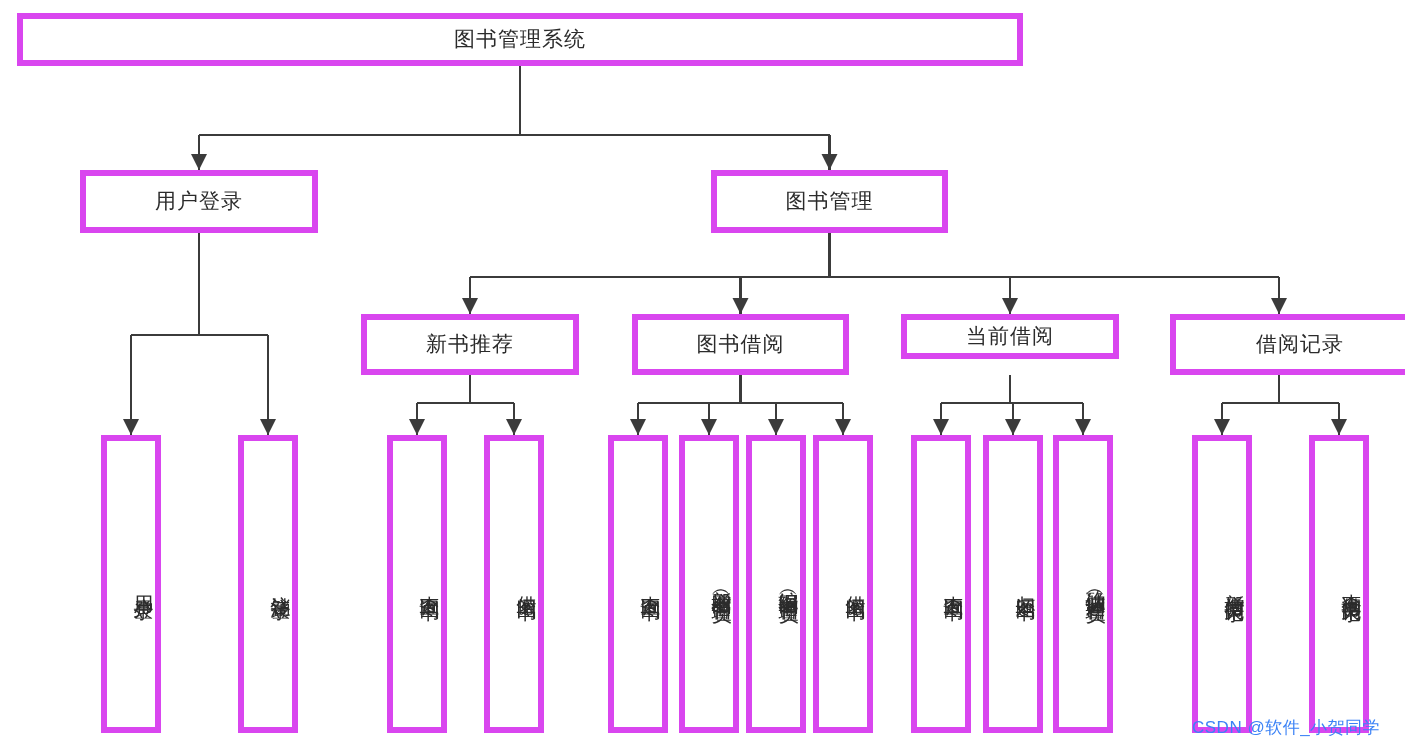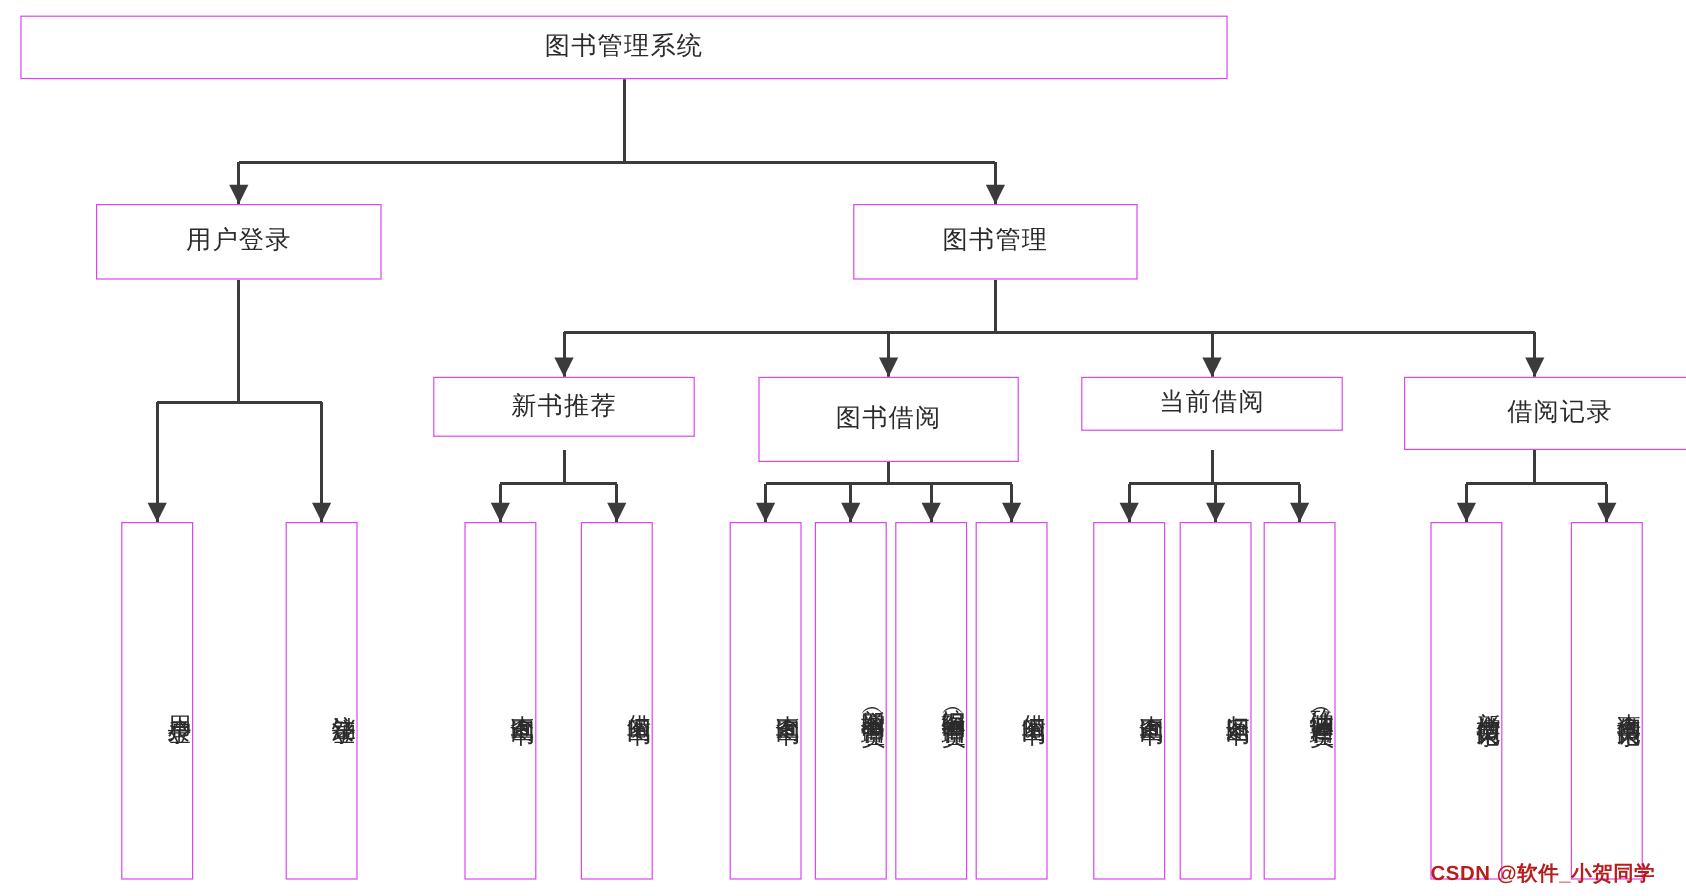--- a/index.html
+++ b/index.html
@@ -21,21 +21,21 @@
     position: absolute;
     left: 0;
     top: 0;
     width: 1405px;
     height: 747px;
     pointer-events: none;
   }
   .node {
     position: absolute;
     box-sizing: border-box;
-    border: 1px solid #d946ef;
+    border: 6px solid #d946ef;
     background: #ffffff;
     display: flex;
     align-items: center;
     justify-content: center;
     color: #2b2b2b;
     line-height: 1.18;
     text-align: center;
   }
   .node.h {
     font-size: 21px;
@@ -116,32 +116,32 @@
       <line x1="1222" y1="403" x2="1339" y2="403" stroke="#3b3b3b" stroke-width="2.5" shape-rendering="crispEdges"></line>
       <line x1="1222" y1="403" x2="1222" y2="435" stroke="#3b3b3b" stroke-width="2.5" shape-rendering="crispEdges"></line>
       <polygon points="1214,419 1230,419 1222,435" fill="#3b3b3b"></polygon>
       <line x1="1339" y1="403" x2="1339" y2="435" stroke="#3b3b3b" stroke-width="2.5" shape-rendering="crispEdges"></line>
       <polygon points="1331,419 1347,419 1339,435" fill="#3b3b3b"></polygon>
     </svg>
   <div id="nodes">
       <div class="node h" style="left: 17px; top: 13px; width: 1006px; height: 53px;">图书管理系统</div>
       <div class="node h" style="left: 80px; top: 170px; width: 238px; height: 63px;">用户登录</div>
       <div class="node h" style="left: 711px; top: 170px; width: 237px; height: 63px; text-align: right;">图书管理</div>
-      <div class="node h" style="left: 361px; top: 314px; width: 218px; height: 50px;">新书推荐</div>
-      <div class="node h" style="left: 632px; top: 314px; width: 217px; height: 71px;">图书借阅</div>
+      <div class="node h" style="left: 361px; top: 314px; width: 218px; height: 61px;">新书推荐</div>
+      <div class="node h" style="left: 632px; top: 314px; width: 217px; height: 61px;">图书借阅</div>
       <div class="node h" style="left: 901px; top: 314px; width: 218px; height: 45px;">当前借阅</div>
       <div class="node h" style="left: 1170px; top: 314px; width: 260px; height: 61px;">借阅记录</div>
       <div class="node v" style="left: 101px; top: 435px; width: 60px; height: 298px;">用户登录</div>
       <div class="node v" style="left: 238px; top: 435px; width: 60px; height: 298px;">注销登录</div>
       <div class="node v" style="left: 387px; top: 435px; width: 60px; height: 298px;">查询图书</div>
       <div class="node v" style="left: 484px; top: 435px; width: 60px; height: 298px;">借阅图书</div>
       <div class="node v" style="left: 608px; top: 435px; width: 60px; height: 298px;">查询图书</div>
       <div class="node v topalign" style="left: 679px; top: 435px; width: 60px; height: 298px;">新增图书（管理员）</div>
       <div class="node v topalign" style="left: 746px; top: 435px; width: 60px; height: 298px;">编辑图书（管理员）</div>
       <div class="node v" style="left: 813px; top: 435px; width: 60px; height: 298px;">借阅图书</div>
       <div class="node v" style="left: 911px; top: 435px; width: 60px; height: 298px;">查询图书</div>
       <div class="node v" style="left: 983px; top: 435px; width: 60px; height: 298px;">归还图书</div>
       <div class="node v topalign" style="left: 1053px; top: 435px; width: 60px; height: 298px;">确认归还（管理员）</div>
       <div class="node v" style="left: 1192px; top: 435px; width: 60px; height: 298px;">新增借阅记录</div>
       <div class="node v" style="left: 1309px; top: 435px; width: 60px; height: 298px;">查询借阅记录</div>
     </div>
-  <div class="watermark" style="left: 1192px; top: 716px; color: #b91c1c; font-weight: bold;">CSDN @软件_小贺同学</div>
+  <div class="watermark" style="left: 1192px; top: 716px; color: #3b82f6;">CSDN @软件_小贺同学</div>
 </div>
 
 </body></html>

